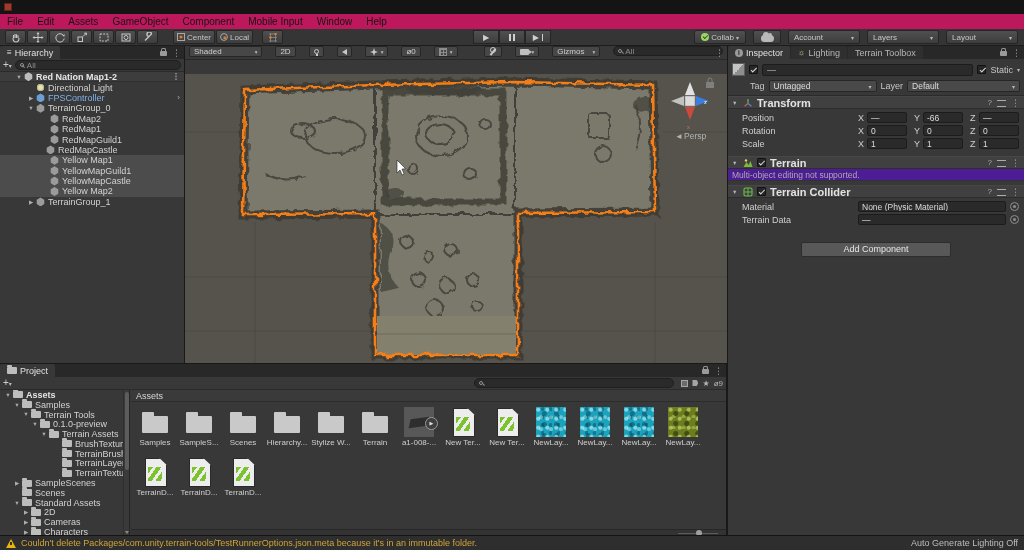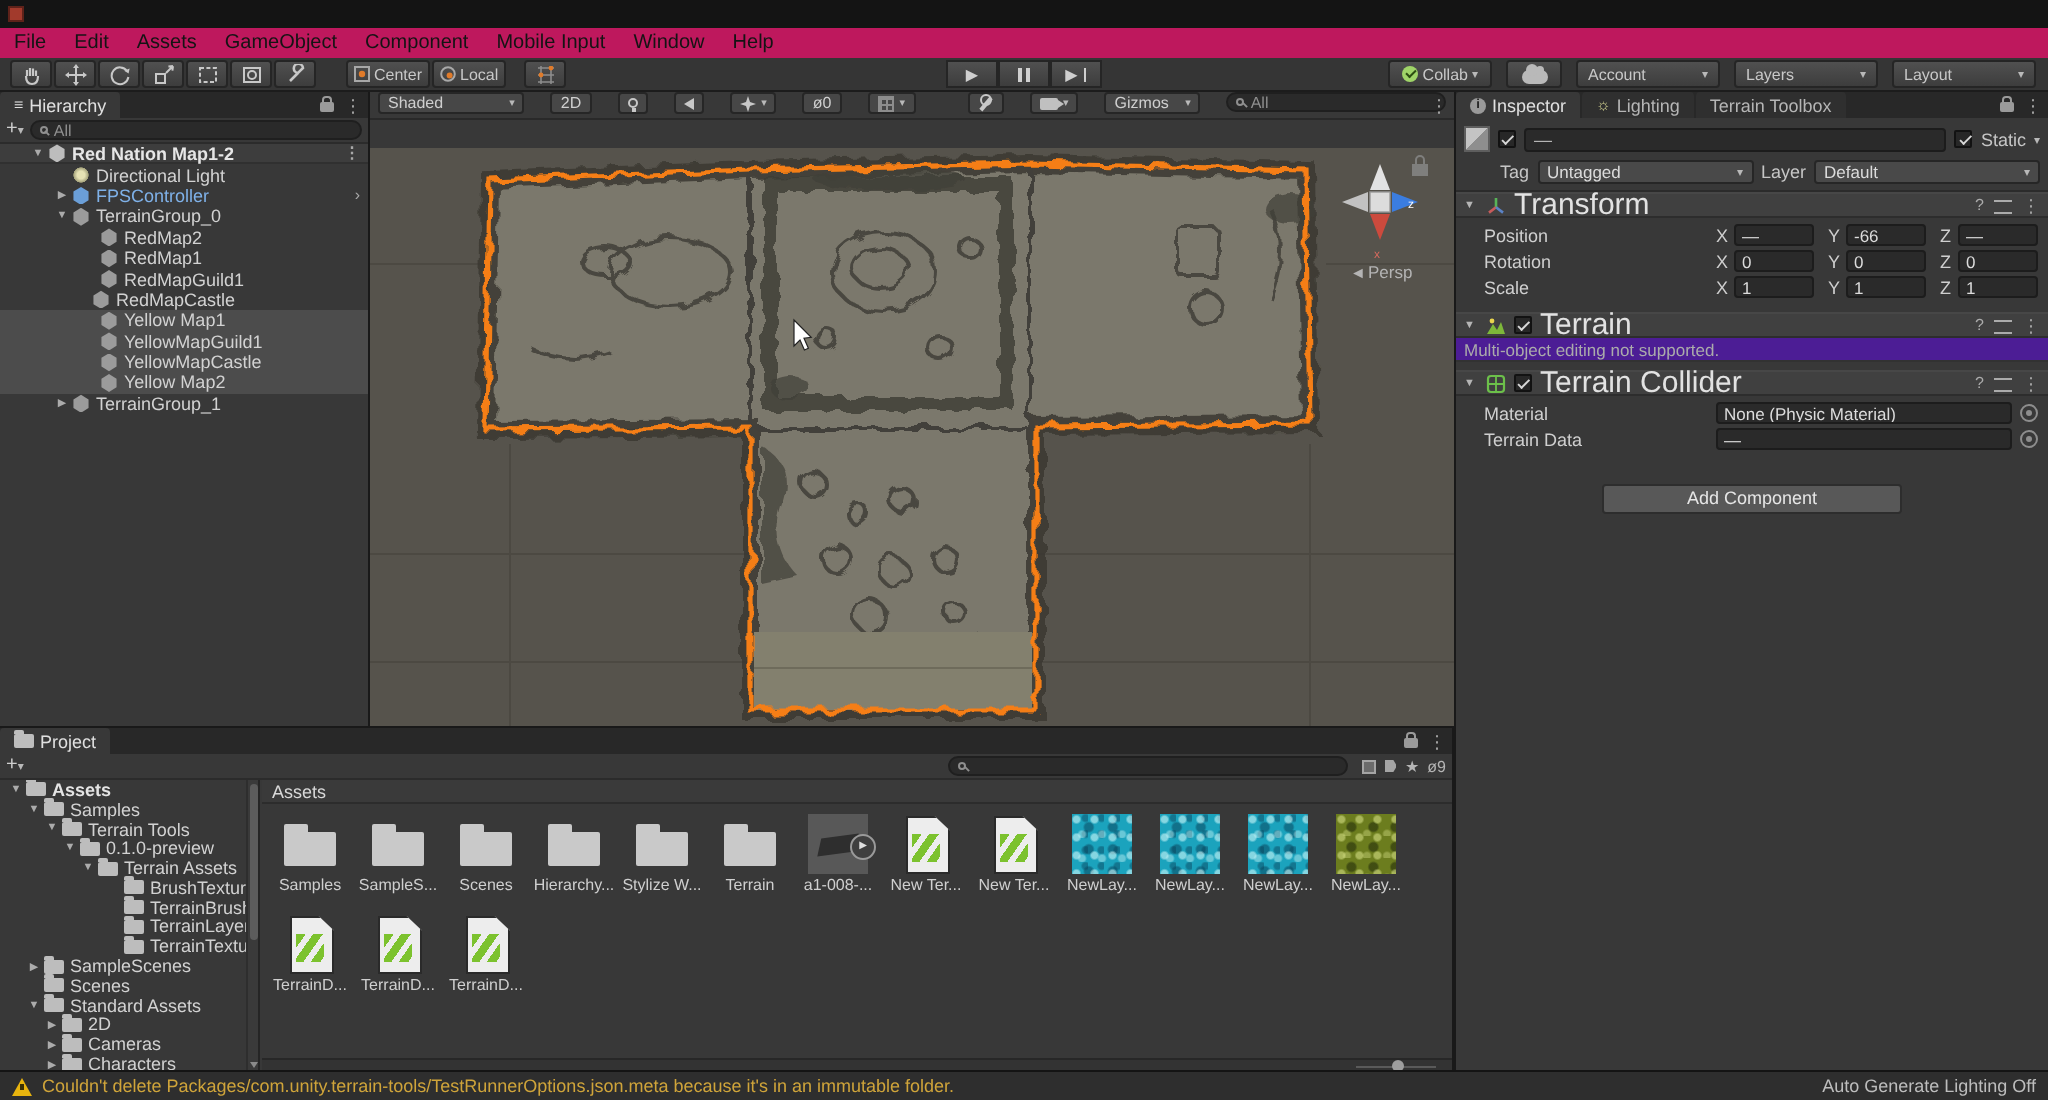--- a/index.html
+++ b/index.html
@@ -79,21 +79,21 @@
 .ihrow{display:flex;align-items:center;gap:4px}
 .go-cube{width:13px;height:13px;background:linear-gradient(135deg,#c4c4c4 50%,#8e8e8e 50%);border:1px solid #5e5e5e;flex:none}
 .cb{width:9px;height:9px;background:#272727;border:1px solid #121212;border-radius:1px;position:relative;flex:none}
 .cb.on::after{content:"";position:absolute;left:1.4px;top:1.6px;width:4.5px;height:2.2px;border-left:1.4px solid #d8d8d8;border-bottom:1.4px solid #d8d8d8;transform:rotate(-45deg)}
 .namef{flex:1;height:12px;background:#2a2a2a;border:1px solid #1c1c1c;border-radius:2px;color:#b5b5b5;display:flex;align-items:center;padding:0 4px;font-size:9px}
 .ddl{background:#494949;border:1px solid #262626;border-radius:2px;height:12px;display:flex;align-items:center;font-size:8.5px;color:#dcdcdc;padding:0 4px;gap:2px}
 .ddl .arr{margin-left:auto}
 .ilbl{color:#c6c6c6;font-size:9px}
 .chead{height:13px;background:#404040;border-top:1px solid #474747;border-bottom:1px solid #2d2d2d;display:flex;align-items:center;gap:4px;padding:0 4px}
 .fold{font-size:5.5px;color:#b5b5b5;width:7px;flex:none}
-.ctitle{font-weight:normal;font-size:15px;color:#e2e2e2}
+.ctitle{font-weight:bold;font-size:11px;color:#e2e2e2}
 .cright{margin-left:auto;display:flex;align-items:center;gap:5px;color:#ababab;font-size:8px}
 .preset{width:9px;height:7px;border-top:1px solid #ababab;border-bottom:1px solid #ababab;margin-top:1px}
 .irow{display:flex;align-items:center;height:13px;padding:0 5px 0 14px;font-size:9px;color:#cfcfcf}
 .ilabel{width:116px;flex:none}
 .axisl{width:9px;flex:none;color:#cfcfcf}
 .ifield{background:#2a2a2a;border:1px solid #1c1c1c;border-radius:2px;height:11px;color:#dcdcdc;font-size:8.5px;display:flex;align-items:center;padding:0 3px;overflow:hidden;white-space:nowrap}
 .axisf{flex:1;margin-right:7px}.axisf.last{margin-right:0}
 .flex1{flex:1}
 .picker{width:9px;height:9px;border:1px solid #8d8d8d;border-radius:50%;position:relative;flex:none;margin-left:4px}
 .picker::after{content:"";position:absolute;inset:2px;background:#8d8d8d;border-radius:50%}

